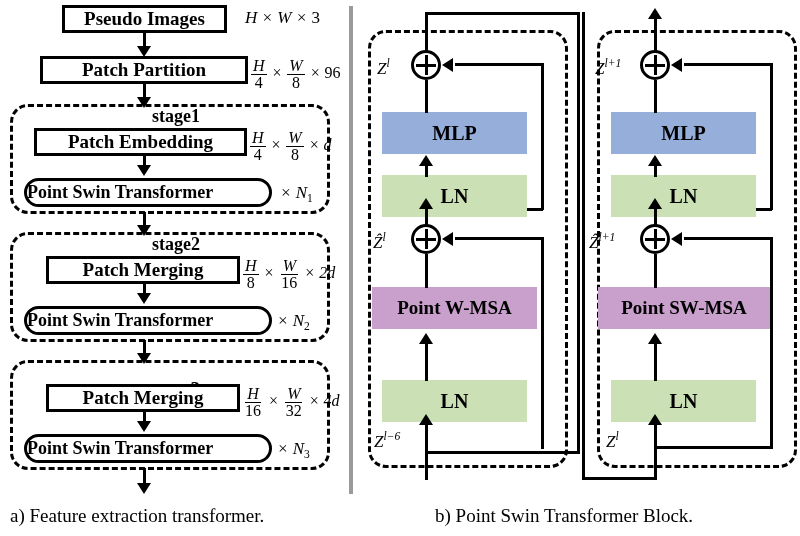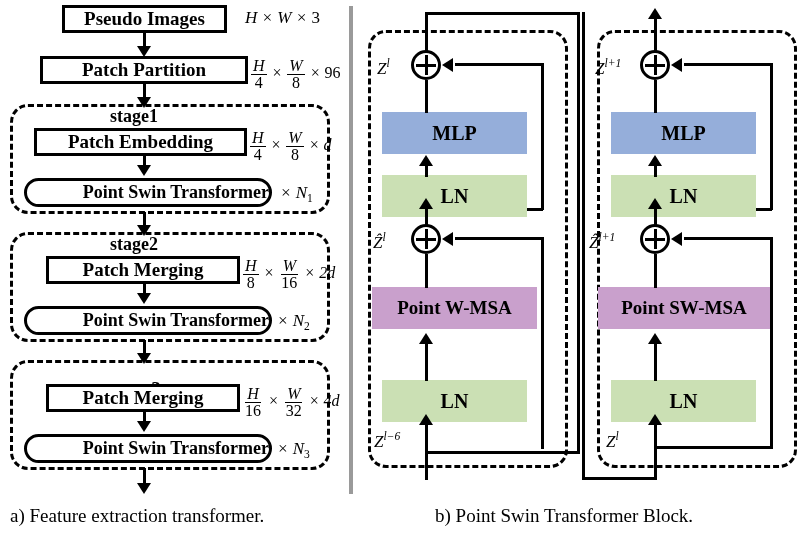--- a/index.html
+++ b/index.html
@@ -4,24 +4,24 @@
 <style>
   html,body{margin:0;padding:0;background:#ffffff;}
   body{width:800px;height:536px;position:relative;overflow:hidden;
        font-family:"Liberation Serif","DejaVu Serif",serif;color:#000;}
   .abs{position:absolute;}
   
   .solidbox{border:3px solid #000;background:#fff;display:flex;align-items:center;
             justify-content:center;font-weight:bold;box-sizing:border-box;}
   .dashbox{border:3px dashed #000;border-radius:18px;box-sizing:border-box;background:transparent;}
   .pillbox{border:3px solid #000;border-radius:22px;background:#fff;display:flex;
-           align-items:center;justify-content:flex-end;font-weight:bold;box-sizing:border-box;}
+           align-items:center;justify-content:flex-start;font-weight:bold;box-sizing:border-box;}
   .colorbox{display:flex;align-items:center;justify-content:center;font-weight:bold;
             box-sizing:border-box;text-align:center;}
-  .stagelabel{font-weight:bold;text-align:left;}
+  .stagelabel{font-weight:bold;text-align:right;}
   .dim{font-style:italic;white-space:nowrap;text-align:center;}
   .caption{font-size:19px;white-space:nowrap;}
   
   .vline{background:#000;width:3px;}
   .hline{background:#000;height:3px;}
   .arrowdown{width:0;height:0;border-left:7px solid transparent;
              border-right:7px solid transparent;border-top:11px solid #000;}
   .arrowup{width:0;height:0;border-left:7px solid transparent;
            border-right:7px solid transparent;border-bottom:11px solid #000;}
   .arrowleft{width:0;height:0;border-top:7px solid transparent;

